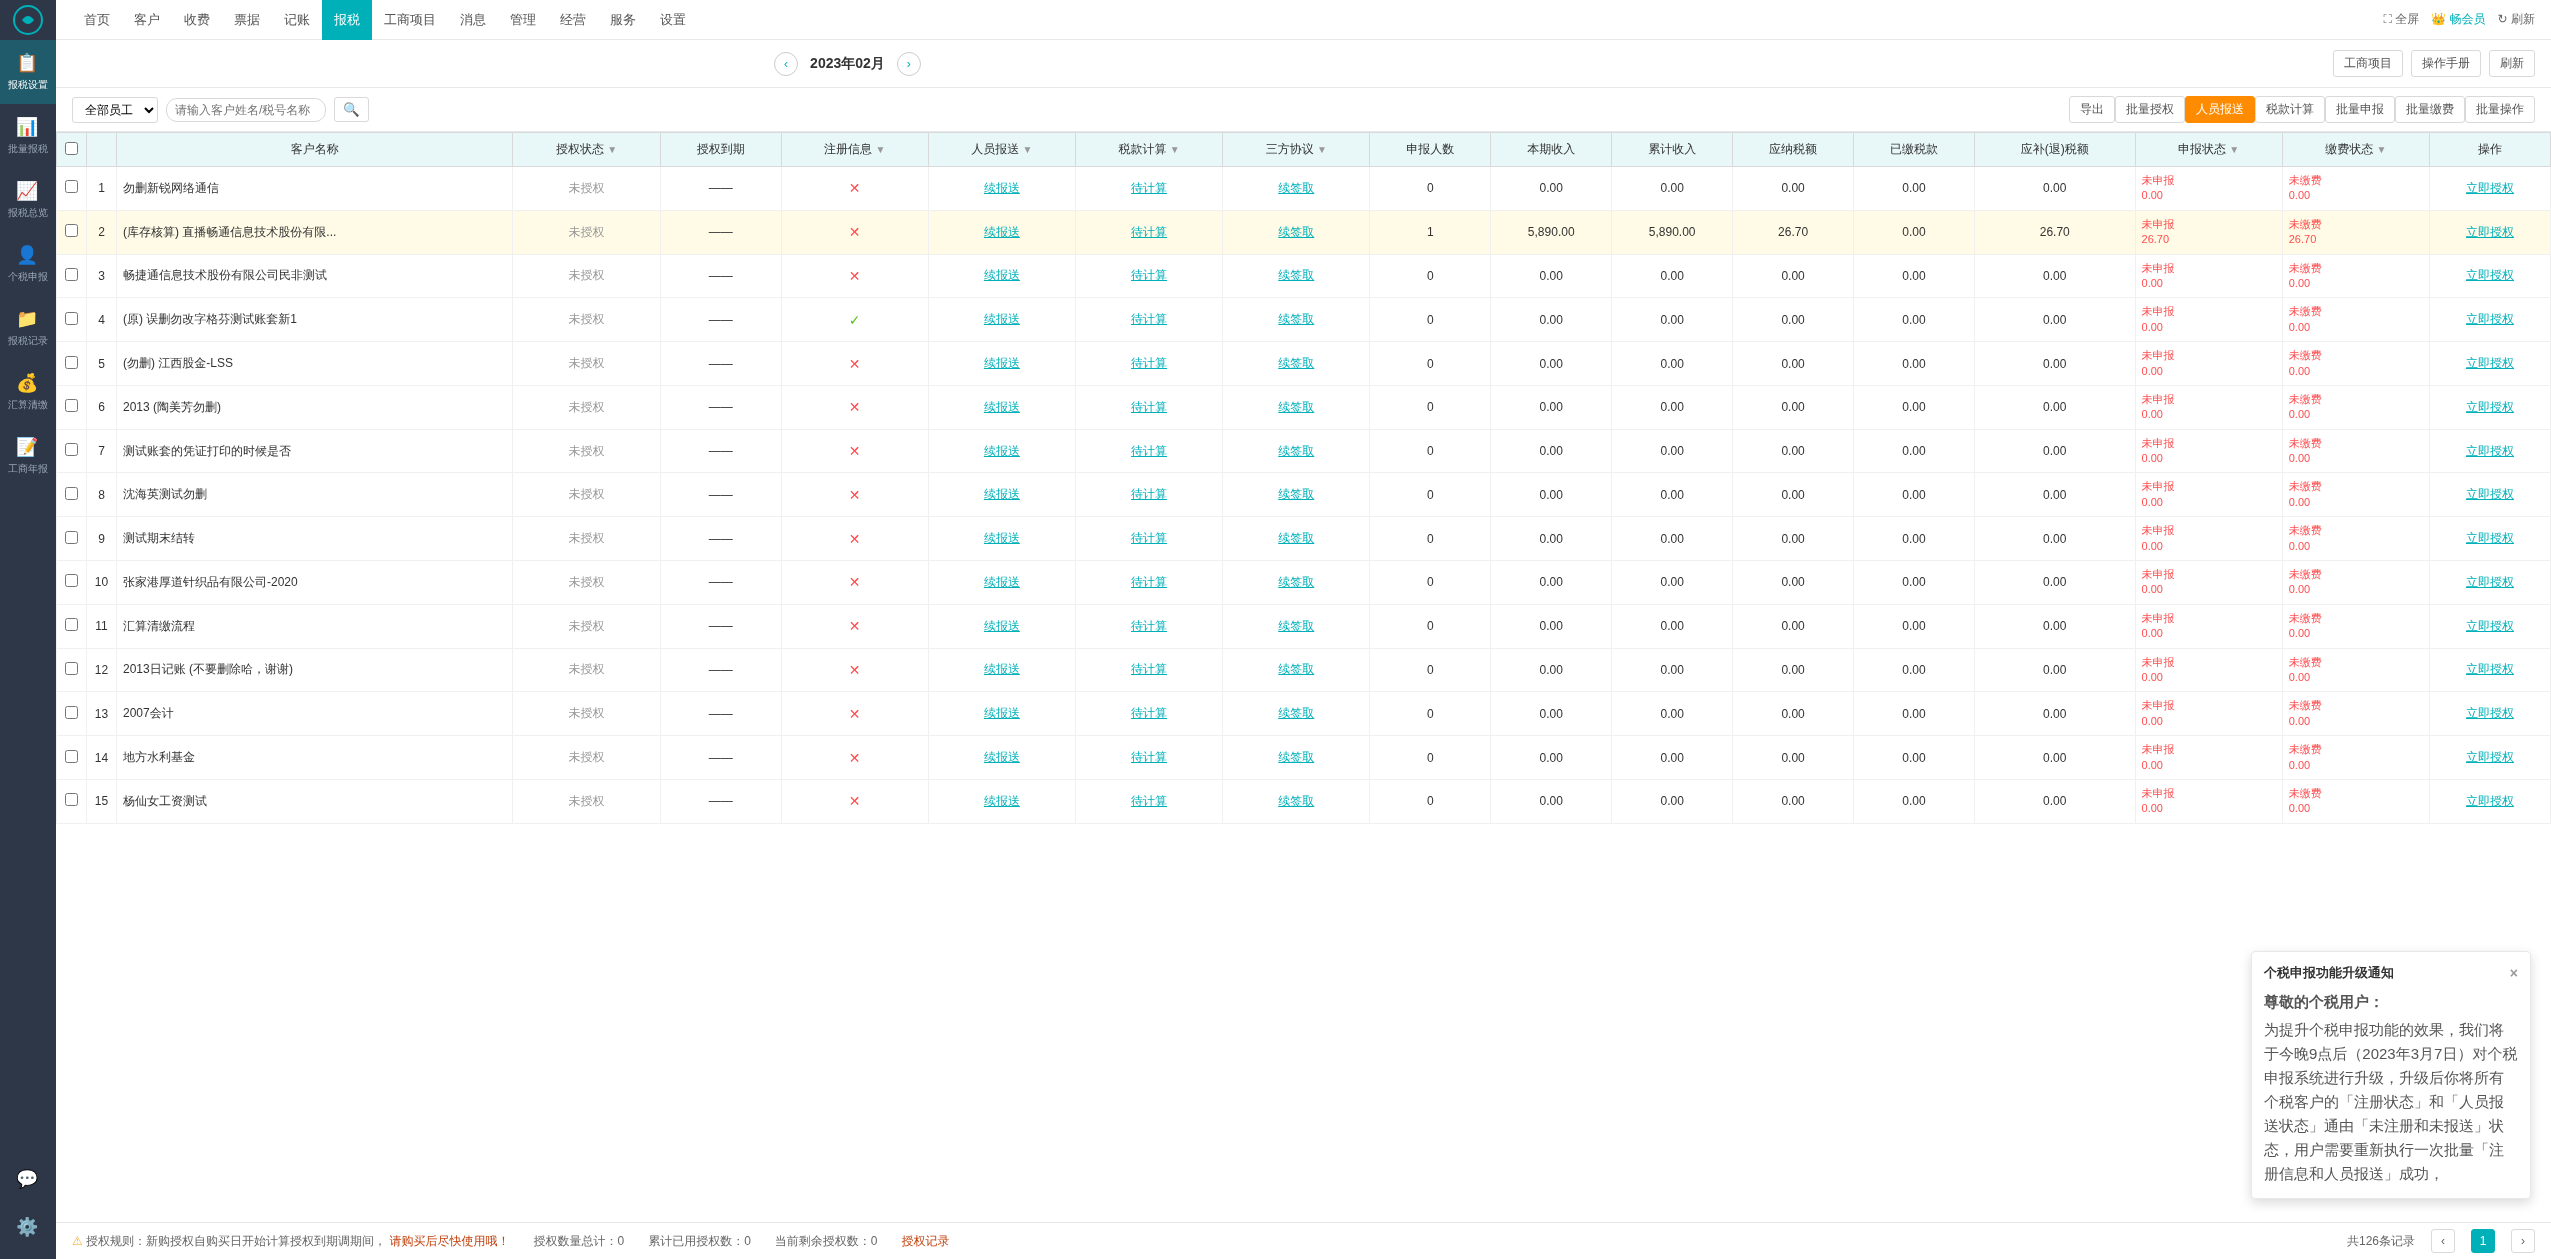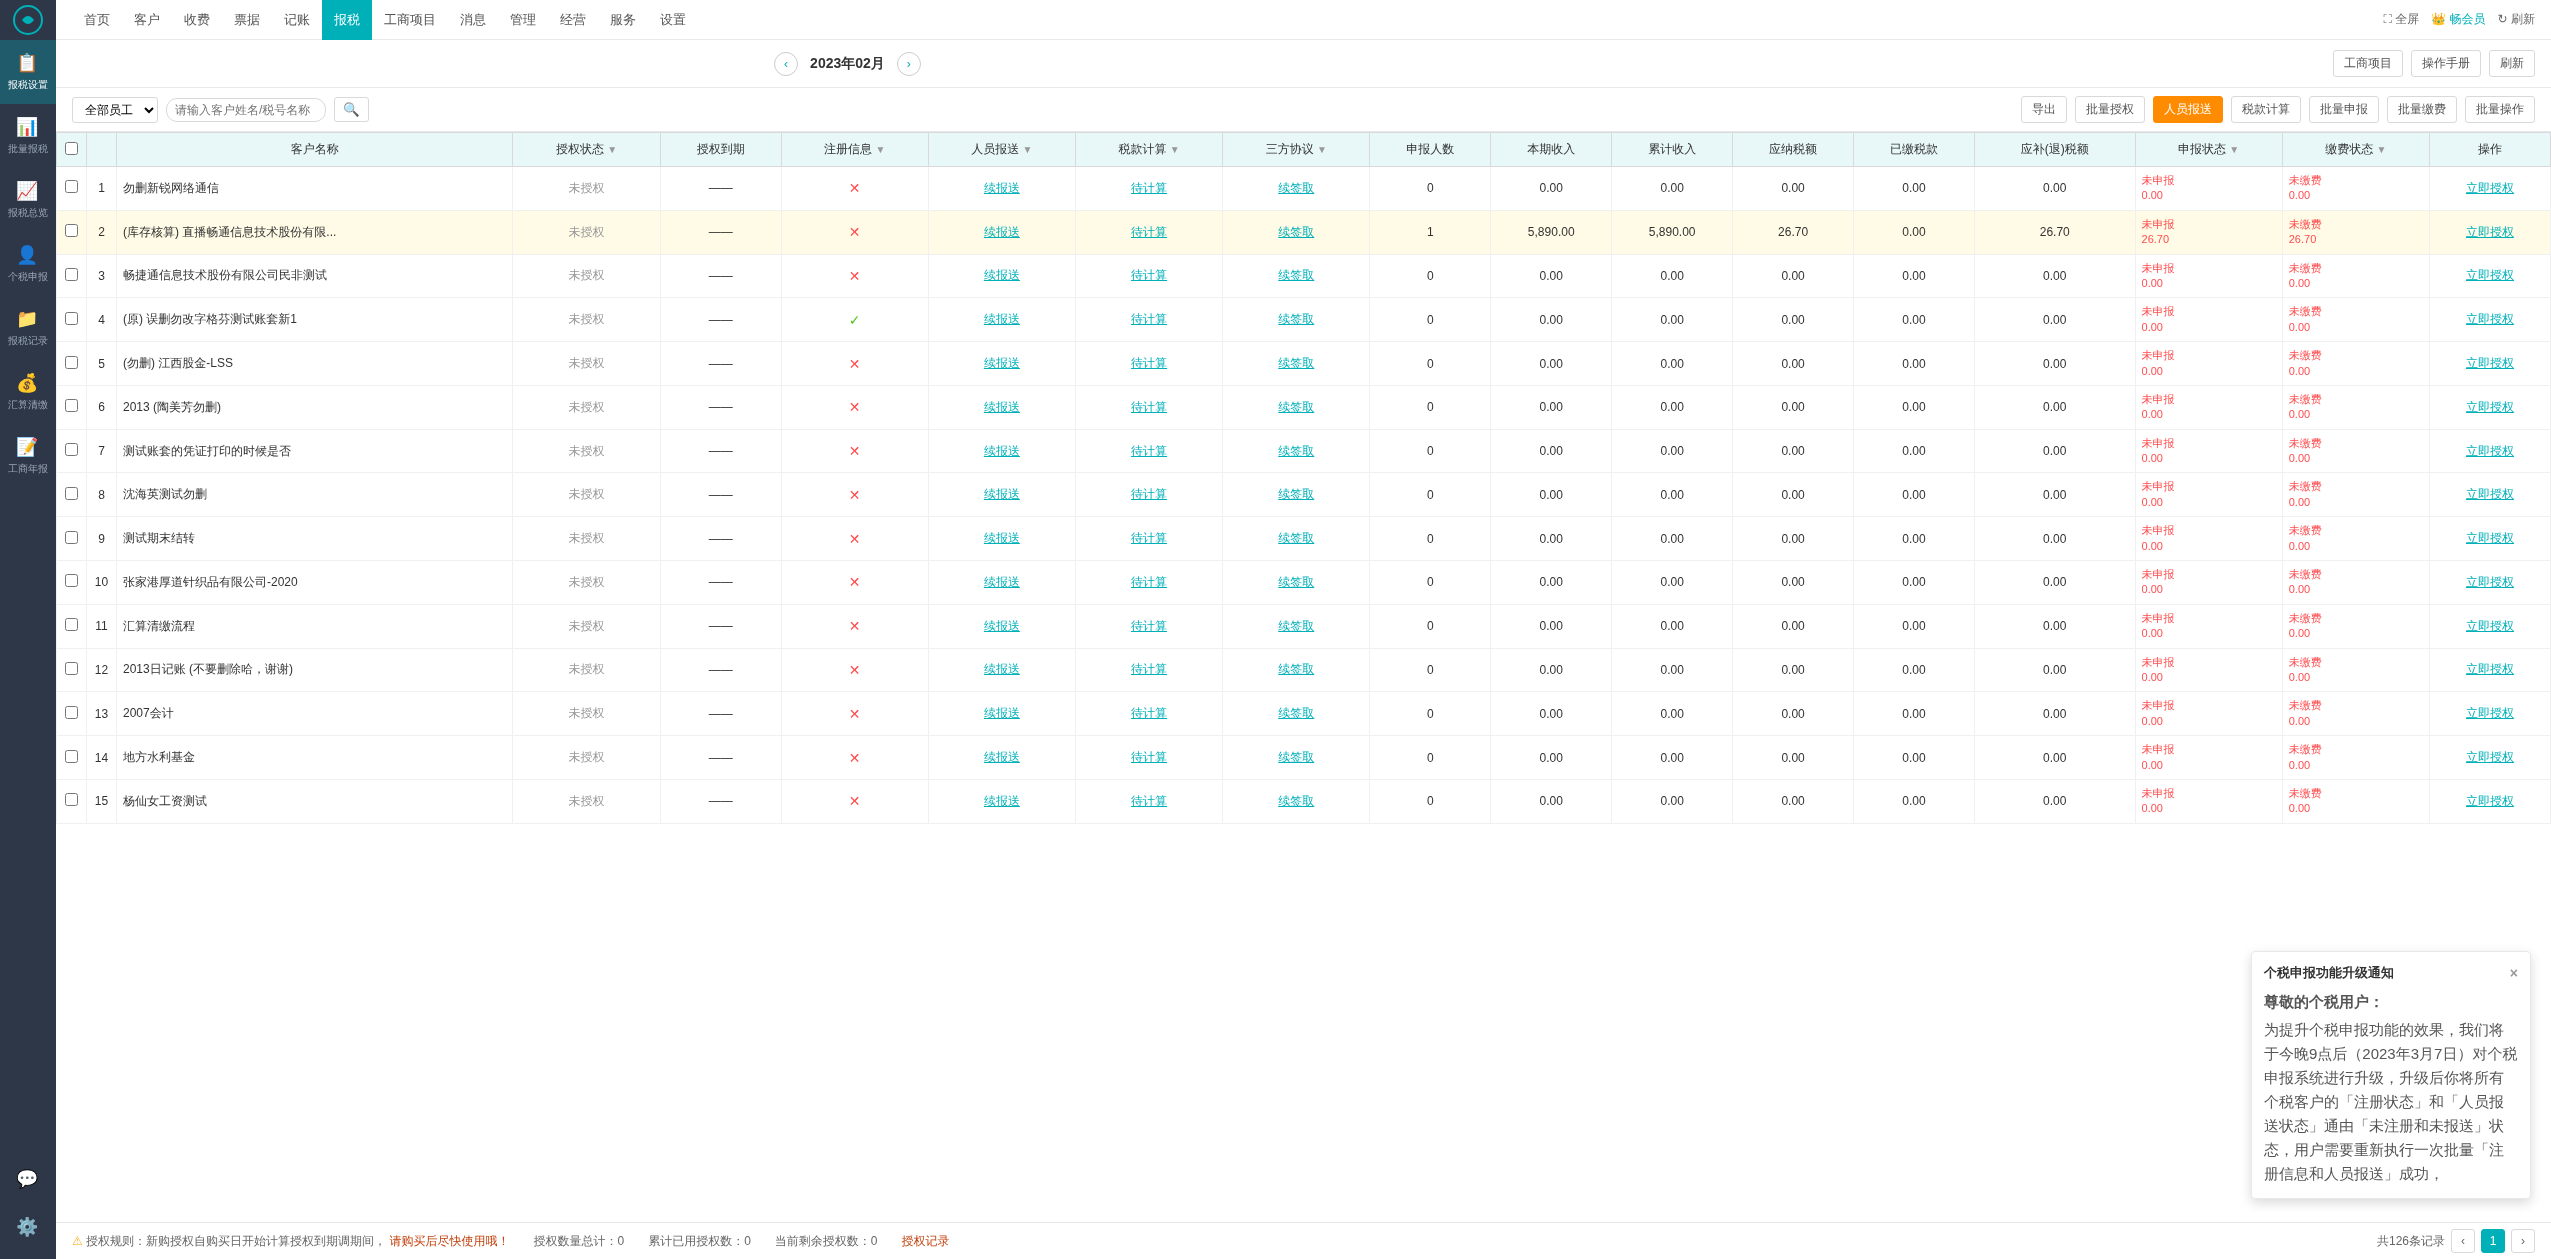--- a/index.html
+++ b/index.html
@@ -247,21 +247,21 @@
       align-items: center;
       gap: 24px;
       font-size: 12px;
       color: #666;
     }
     .footer-link { color: #c2410c; cursor: pointer; }
     .pagination {
       margin-left: auto;
       display: flex;
       align-items: center;
-      gap: 6px;
+      gap: 16px;
     }
     .page-btn {
       width: 24px;
       height: 24px;
       border: 1px solid #d9d9d9;
       border-radius: 3px;
       display: flex;
       align-items: center;
       justify-content: center;
       cursor: pointer;
@@ -397,21 +397,21 @@
       <button class="btn">刷新</button>
     </div>
   </div>
 
   <div class="toolbar">
     <select class="filter-select">
       <option>全部员工</option>
     </select>
     <input class="search-input" type="text" placeholder="请输入客户姓名/税号名称" style="">
     <button class="search-btn">🔍</button>
-    <div style="margin-left:auto;display:flex;align-items:center;gap:8px;">
+    <div style="margin-left:auto;display:flex;align-items:center;">
       <button class="btn">导出</button>
       <button class="btn">批量授权</button>
       <button class="btn btn-primary">人员报送</button>
       <button class="btn">税款计算</button>
       <button class="btn">批量申报</button>
       <button class="btn">批量缴费</button>
       <button class="btn">批量操作</button>
     </div>
   </div>
 

